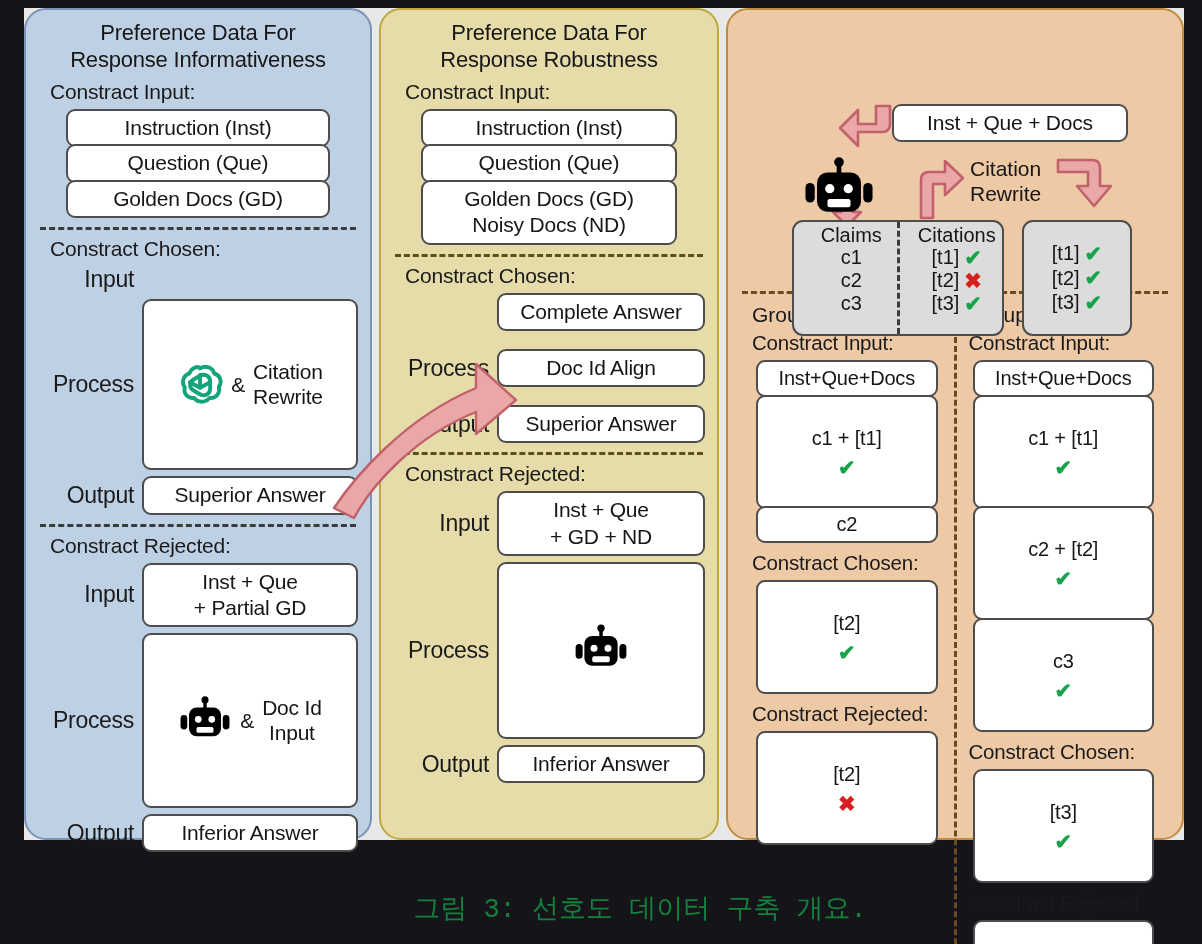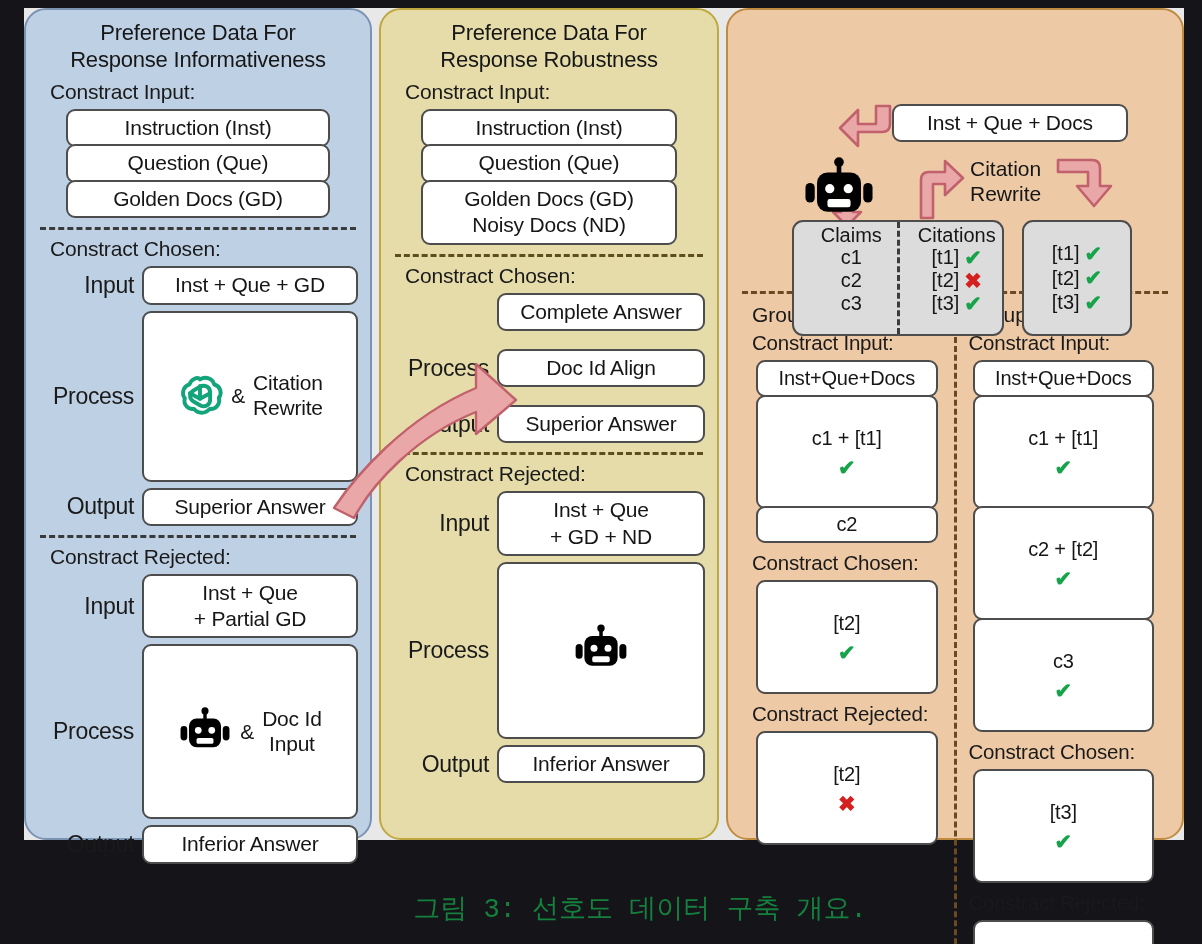--- a/index.html
+++ b/index.html
@@ -155,21 +155,20 @@
         <div class="gbox">Instruction (Inst)</div>
         <div class="gbox">Question (Que)</div>
         <div class="gbox">Golden Docs (GD)</div>
       </div>
 
       <div class="hdash"></div>
 
       <div class="sect-label">Constract Chosen:</div>
       <div class="iorow">
         <div class="iolabel">Input</div>
-        <div class="gbox">Inst + Que + GD</div>
       </div>
       <div class="iorow">
         <div class="iolabel">Process</div>
         <div class="gbox" style="padding:8px 6px;">
           <div class="logo-row">
             <span>
               <svg width="46" height="46" viewBox="0 0 100 100" aria-hidden="true">
                 <g fill="none" stroke="#13a47b" stroke-width="8.5" stroke-linecap="round" stroke-linejoin="round">
                   <path d="M50 14 C62 6 78 12 81 25 C94 28 99 44 91 54 C95 67 84 80 71 78 C62 89 45 89 37 78
                            C24 80 13 68 17 55 C9 45 14 28 27 25 C31 13 45 7 50 14 Z"></path>

